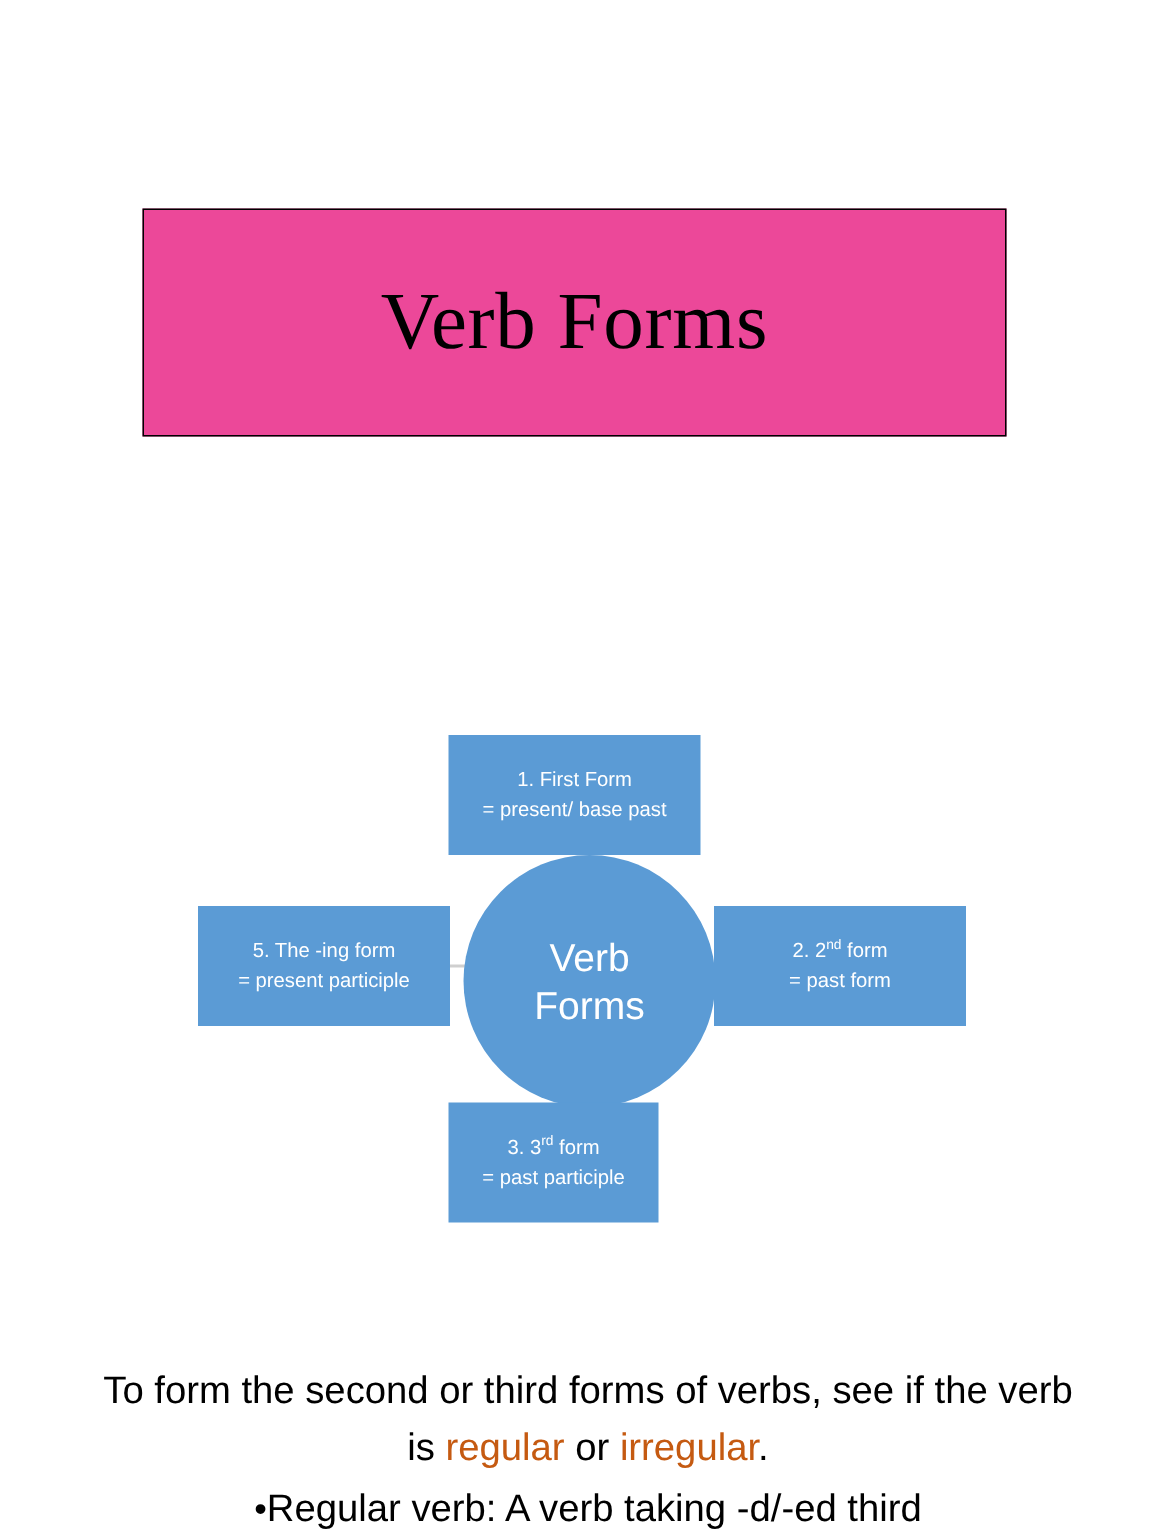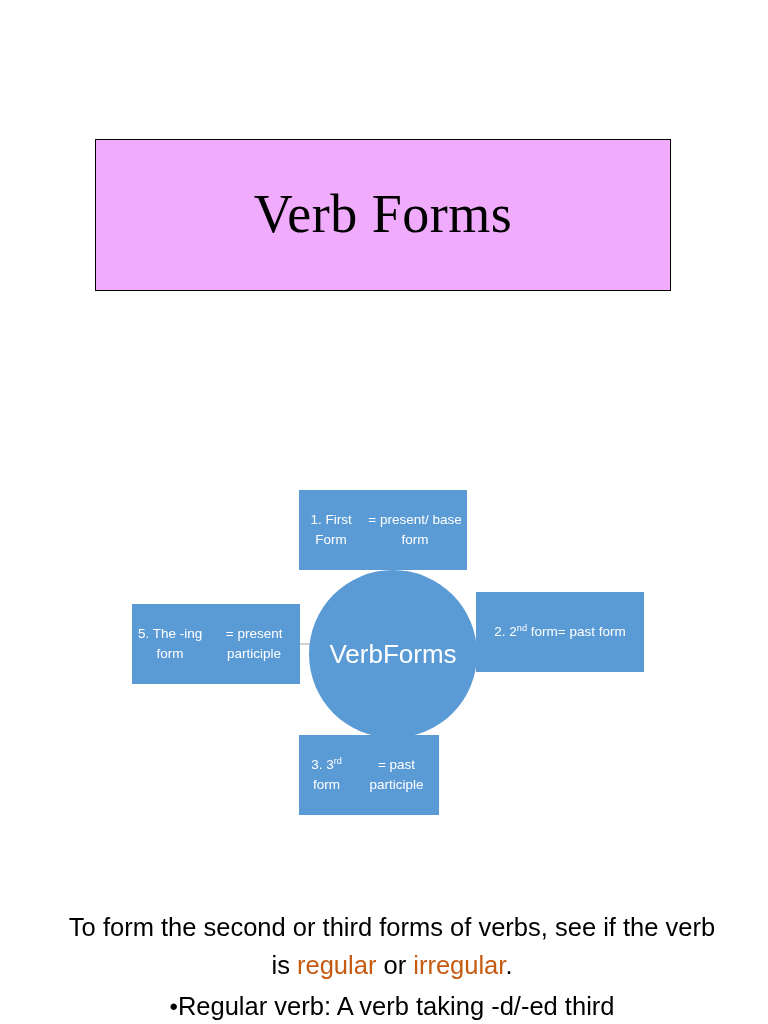--- a/index.html
+++ b/index.html
@@ -17,21 +17,21 @@
 
   
   #title-box {
     position: absolute;
     left: 95px;
     top: 139px;
     width: 576px;
     height: 152px;
     border: 1px solid #000000;
     box-sizing: border-box;
-    background: #f0abfc;
+    background: #ec4899;
     display: flex;
     align-items: center;
     justify-content: center;
   }
   #title-text {
     font-family: "Liberation Serif", serif;
     font-size: 54px;
     color: #000000;
     line-height: 1.1;
     letter-spacing: 0.5px;
@@ -49,20 +49,21 @@
     position: absolute;
     background: #cfcfcf;
     z-index: 0;
   }
   .node {
     position: absolute;
     background: #5b9bd5;
     color: #ffffff;
     box-sizing: border-box;
     display: flex;
+    flex-direction: column;
     align-items: center;
     justify-content: center;
     text-align: center;
     font-size: 13.5px;
     line-height: 1.45;
     z-index: 2;
   }
   .node .line2 { display: block; }
   sup { font-size: 0.68em; vertical-align: super; line-height: 0; }
 
@@ -89,21 +90,21 @@
     height: 80px;
   }
   #node-left {
     left: 22px;
     top: 134px;
     width: 168px;
     height: 80px;
   }
   #node-right {
     left: 366px;
-    top: 122px;
+    top: 134px;
     width: 168px;
     height: 80px;
   }
 
   
   #body-text {
     position: absolute;
     left: 57px;
     top: 908px;
     width: 670px;
@@ -137,21 +138,21 @@
   <div class="connector" style="left:180px; top:173px; width:24px; height:2px;"></div>
   <div class="connector" style="left:362px; top:173px; width:24px; height:2px;"></div>
 
   <div class="node" id="node-center">
     <span>Verb</span>
     <span>Forms</span>
   </div>
 
   <div class="node" id="node-top">
     <span><span>1. First Form</span><sup></sup><span></span></span>
-    <span class="line2">= present/ base form</span>
+    <span class="line2">= present/ base past</span>
   </div>
 
   <div class="node" id="node-right">
     <span><span>2. 2</span><sup>nd</sup><span> form</span></span>
     <span class="line2">= past form</span>
   </div>
 
   <div class="node" id="node-bottom">
     <span><span>3. 3</span><sup>rd</sup><span> form</span></span>
     <span class="line2">= past participle</span>

